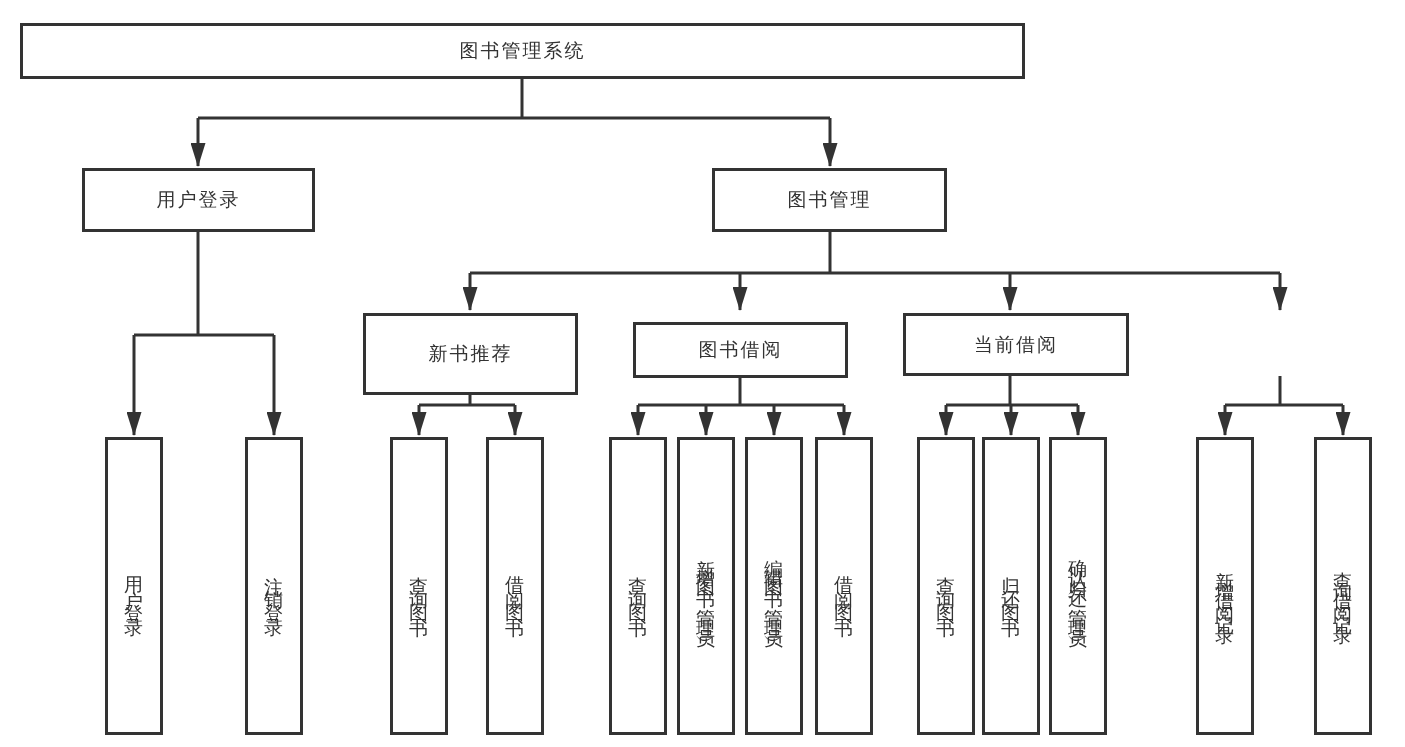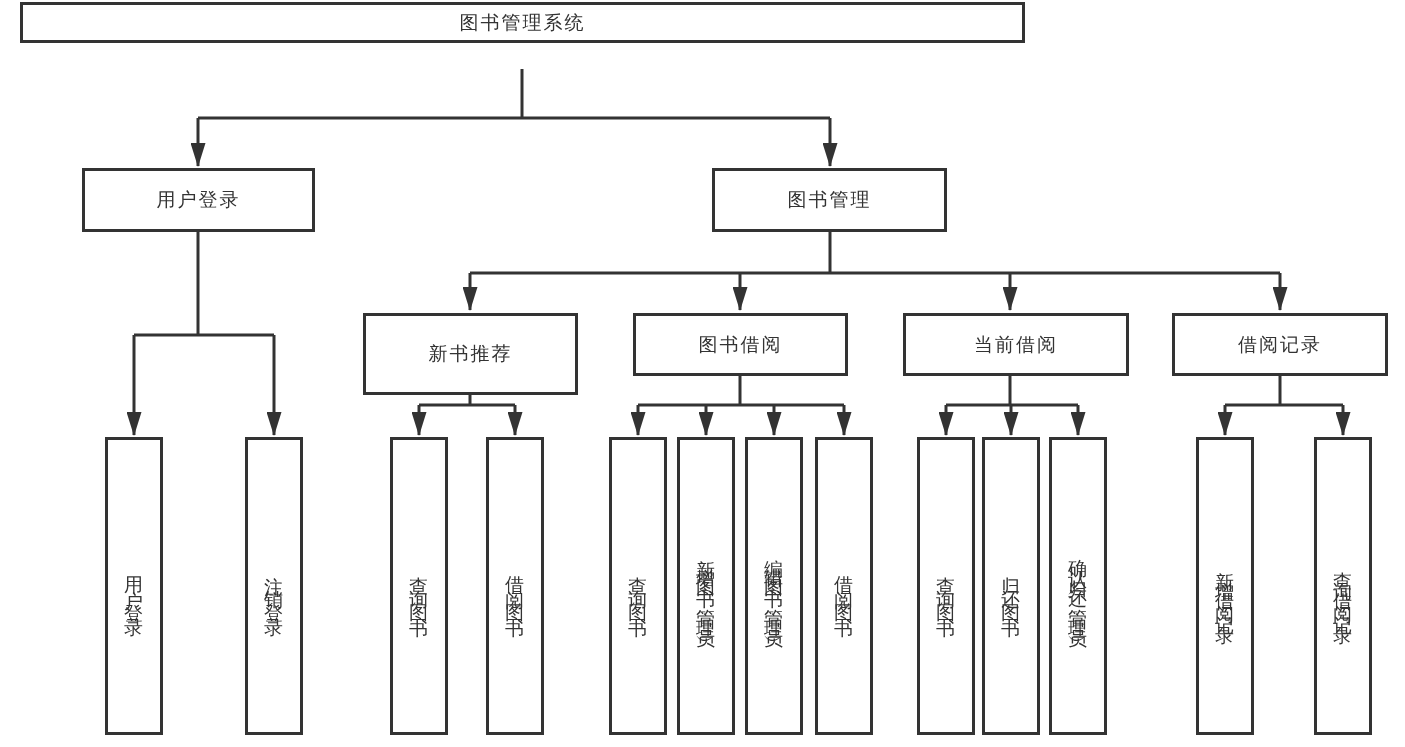--- a/index.html
+++ b/index.html
@@ -105,29 +105,28 @@
     </g>
 
     <g>
       <path d="M1280,376 V405"></path>
       <path d="M1225,405 H1343"></path>
       <path d="M1225,405 V435" marker-end="url(#arrow)"></path>
       <path d="M1343,405 V435" marker-end="url(#arrow)"></path>
     </g>
   </svg>
 
-  <div class="node" style="left:20px;top:2px;width:1005px;height:41px">图书管理系统</div>
+  <div class="node" style="left:20px;top:23px;width:1005px;height:56px">图书管理系统</div>
 
   <div class="node" style="left:82px;top:168px;width:233px;height:64px">用户登录</div>
   <div class="node" style="left:712px;top:168px;width:235px;height:64px">图书管理</div>
 
   <div class="node" style="left:363px;top:313px;width:215px;height:82px">新书推荐</div>
-  <div class="node" style="left:633px;top:313px;width:215px;height:63px">图书借阅</div>
+  <div class="node" style="left:633px;top:322px;width:215px;height:56px">图书借阅</div>
   <div class="node" style="left:903px;top:313px;width:226px;height:63px">当前借阅</div>
-  <div class="node" style="left:1172px;top:313px;width:216px;height:63px">借阅记录</div>
 
   <div class="node vnode" style="left: 105px; top: 437px; width: 58px; height: 298px; letter-spacing: 14px;">用户登录</div>
   <div class="node vnode" style="left: 245px; top: 437px; width: 58px; height: 298px; letter-spacing: 14px;">注销登录</div>
 
   <div class="node vnode" style="left: 390px; top: 437px; width: 58px; height: 298px; letter-spacing: 14px;">查询图书</div>
   <div class="node vnode" style="left: 486px; top: 437px; width: 58px; height: 298px; letter-spacing: 14px;">借阅图书</div>
 
   <div class="node vnode" style="left: 609px; top: 437px; width: 58px; height: 298px; letter-spacing: 14px;">查询图书</div>
   <div class="node vnode" style="left: 677px; top: 437px; width: 58px; height: 298px; letter-spacing: 10px;">新增图书（管理员）</div>
   <div class="node vnode" style="left: 745px; top: 437px; width: 58px; height: 298px; letter-spacing: 10px;">编辑图书（管理员）</div>

